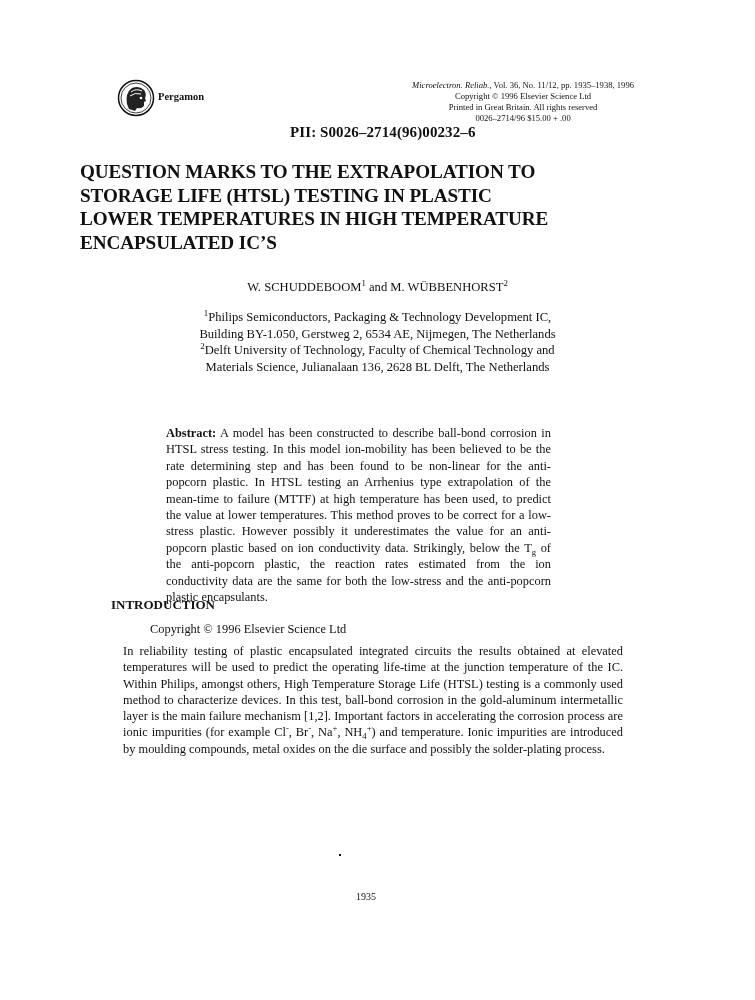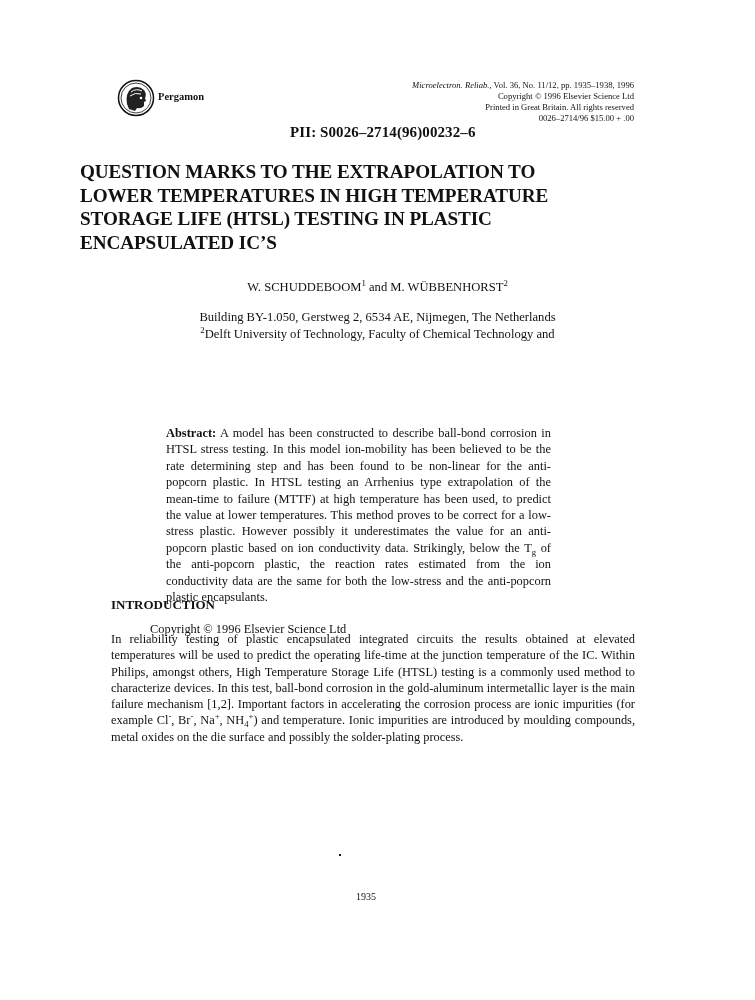--- a/index.html
+++ b/index.html
@@ -1,33 +1,33 @@
 <!DOCTYPE html>
 <html><head>
   <meta charset="utf-8">
   <style>
     html, body { margin: 0; padding: 0; background: #ffffff; }
     body { width: 755px; height: 1000px; position: relative; overflow: hidden;
            font-family: "Liberation Serif", "DejaVu Serif", serif; color: #111; }
     .abs { position: absolute; }
     .logo { left: 117px; top: 79px; width: 38px; height: 38px; }
     .publisher { left: 158px; top: 91px; font-size: 10.5px; font-weight: bold; }
-    .citation { right: 121px; top: 80px; text-align: right; font-size: 8.6px; line-height: 11px; }
+    .citation { right: 121px; top: 80px; text-align: center; font-size: 8.6px; line-height: 11px; }
     .citation .ital { font-style: italic; }
     .pii { left: 290px; top: 124px; font-size: 15px; font-weight: bold; letter-spacing: 0.1px; }
     .title { left: 80px; width: 595px; top: 160px; text-align: left; font-weight: bold;
              font-size: 19.2px; line-height: 23.5px; letter-spacing: -0.1px; }
     .authors { left: 80px; width: 595px; top: 280px; text-align: center; font-size: 12.6px; }
     .affil { left: 80px; width: 595px; top: 309px; text-align: center; font-size: 12.6px; line-height: 16.5px; }
     .abstract { left: 150px; width: 417px; top: 409px; font-size: 12.4px; line-height: 16.4px; text-align: justify; }
     .abstract p { margin: 16px; }
     .copyright { margin-top: 1px; }
     .intro-head { left: 111px; top: 597px; font-size: 13px; font-weight: bold; }
     .intro { left: 111px; width: 524px; top: 631px; font-size: 12.4px; line-height: 16.3px; text-align: justify; }
-    .intro p { margin: 0; font-family: Liberation Serif, serif; }
+    .intro p { margin: 12px; font-family: Liberation Serif, serif; }
     .pagenum { left: 356px; top: 891px; font-size: 10px; }
     .dot { left: 339px; top: 854px; width: 2px; height: 2px; background: #111; }
     sup, sub { font-size: 70%; line-height: 0; }
   </style>
 </head>
 <body>
 
 <div class="abs logo">
   <svg width="38" height="38" viewBox="0 0 38 38">
     <circle cx="19" cy="19" r="17.5" fill="#fff" stroke="#111" stroke-width="1.5"></circle>
@@ -44,32 +44,34 @@
   <div><span class="ital">Microelectron. Reliab.,</span><span> Vol. 36, No. 11/12, pp. 1935–1938, 1996</span></div>
   <div>Copyright © 1996 Elsevier Science Ltd</div>
   <div>Printed in Great Britain. All rights reserved</div>
   <div>0026–2714/96 $15.00 + .00</div>
 </div>
 
 <div class="abs pii">PII: S0026–2714(96)00232–6</div>
 
 <div class="abs title">
   <div>QUESTION MARKS TO THE EXTRAPOLATION TO</div>
+  <div>STORAGE LIFE (HTSL) TESTING IN PLASTIC</div>
   <div>LOWER TEMPERATURES IN HIGH TEMPERATURE</div>
-  <div>STORAGE LIFE (HTSL) TESTING IN PLASTIC</div>
   <div>ENCAPSULATED IC’S</div>
 </div>
 
 <div class="abs authors">
   <span>W. SCHUDDEBOOM</span><sup>1</sup><span> and </span><span>M. WÜBBENHORST</span><sup>2</sup>
 </div>
 
 <div class="abs affil">
+  <div><sup>1</sup><span>Philips Semiconductors, Packaging &amp; Technology Development IC,</span></div>
   <div>Building BY-1.050, Gerstweg 2, 6534 AE, Nijmegen, The Netherlands</div>
   <div><sup>2</sup><span>Delft University of Technology, Faculty of Chemical Technology and</span></div>
+  <div>Materials Science, Julianalaan 136, 2628 BL Delft, The Netherlands</div>
 </div>
 
 <div class="abs abstract">
   <p><b>Abstract:</b><span> A model has been constructed to describe ball-bond corrosion in HTSL stress testing. In this model ion-mobility has been believed to be the rate determining step and has been found to be non-linear for the anti-popcorn plastic. In HTSL testing an Arrhenius type extrapolation of the mean-time to failure (MTTF) at high temperature has been used, to predict the value at lower temperatures. This method proves to be correct for a low-stress plastic. However possibly it underestimates the value for an anti-popcorn plastic based on ion conductivity data. Strikingly, below the T</span><sub>g</sub><span> of the anti-popcorn plastic, the reaction rates estimated from the ion conductivity data are the same for both the low-stress and the anti-popcorn plastic encapsulants.</span></p>
   <div class="copyright">Copyright © 1996 Elsevier Science Ltd</div>
 </div>
 
 <div class="abs intro-head">INTRODUCTION</div>
 <div class="abs intro">
   <p><span>In reliability testing of plastic encapsulated integrated circuits the results obtained at elevated temperatures will be used to predict the operating life-time at the junction temperature of the IC. Within Philips, amongst others, High Temperature Storage Life (HTSL) testing is a commonly used method to characterize devices. In this test, ball-bond corrosion in the gold-aluminum intermetallic layer is the main failure mechanism [1,2]. Important factors in accelerating the corrosion process are ionic impurities (for example Cl</span><sup>-</sup><span>, Br</span><sup>-</sup><span>, Na</span><sup>+</sup><span>, NH</span><sub>4</sub><sup>+</sup><span>) and temperature. Ionic impurities are introduced by moulding compounds, metal oxides on the die surface and possibly the solder-plating process.</span></p>

